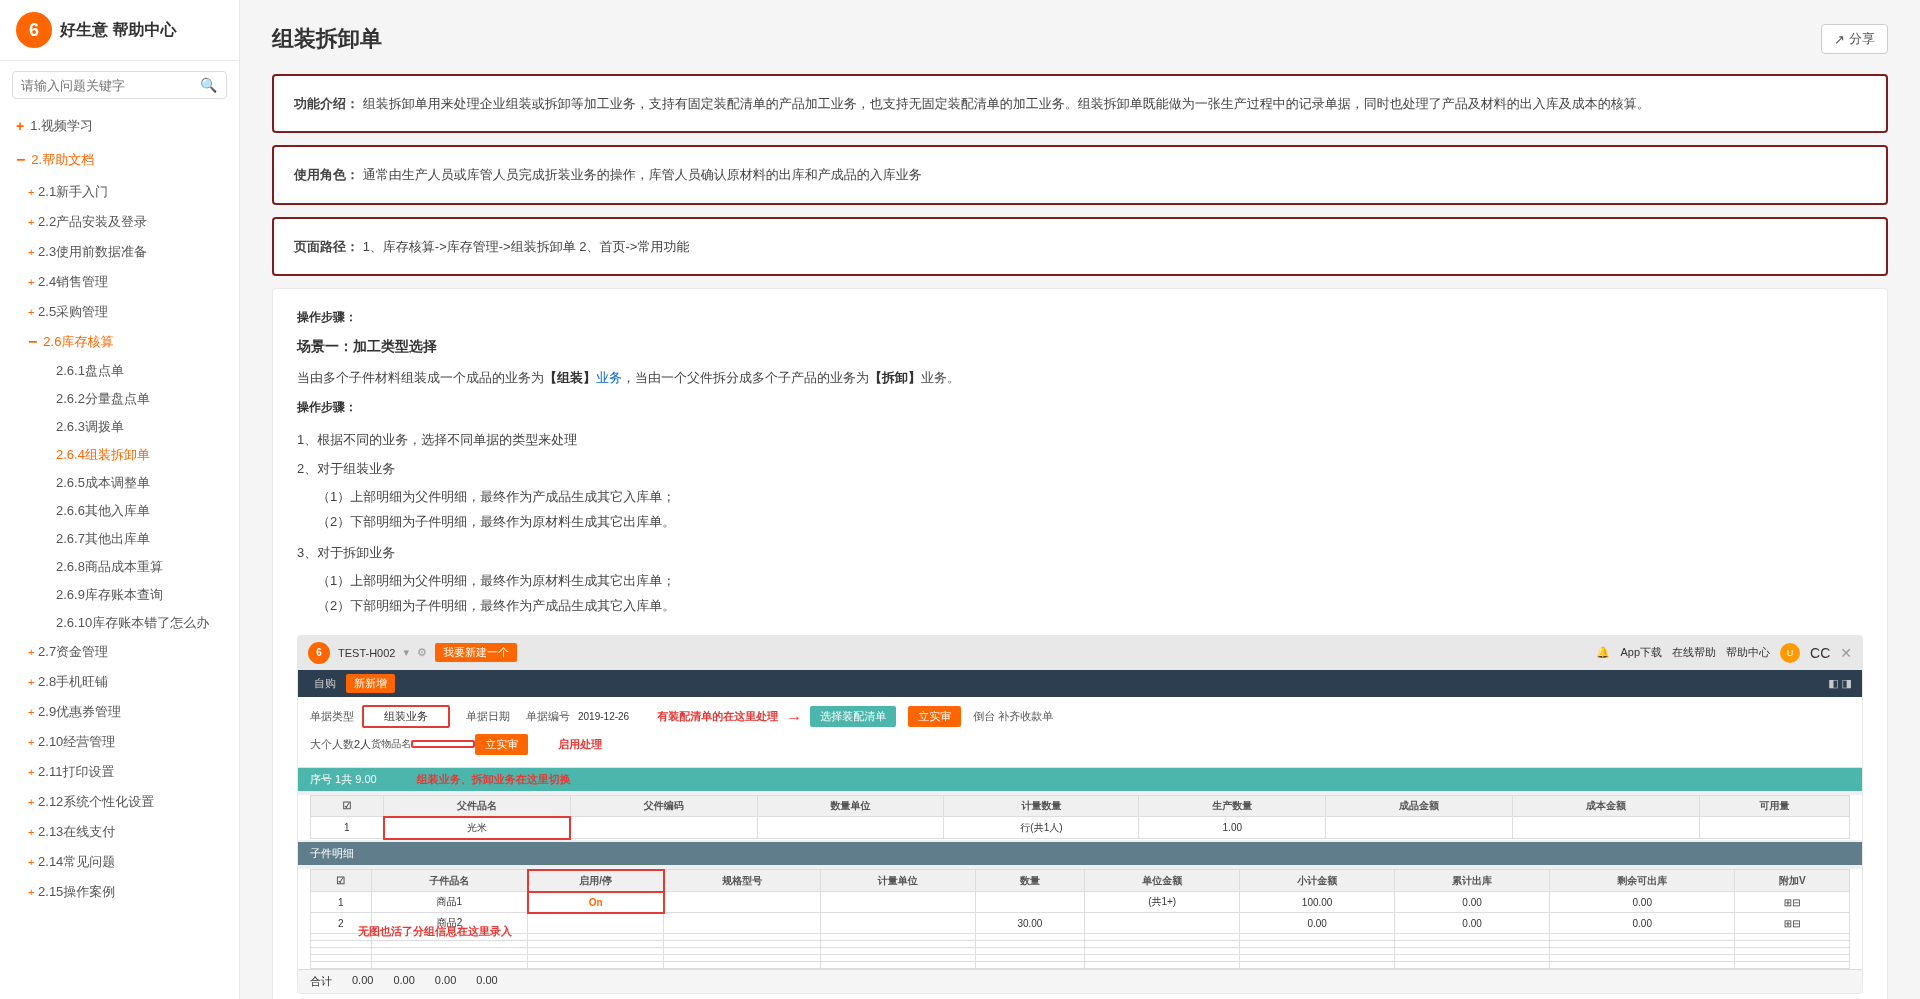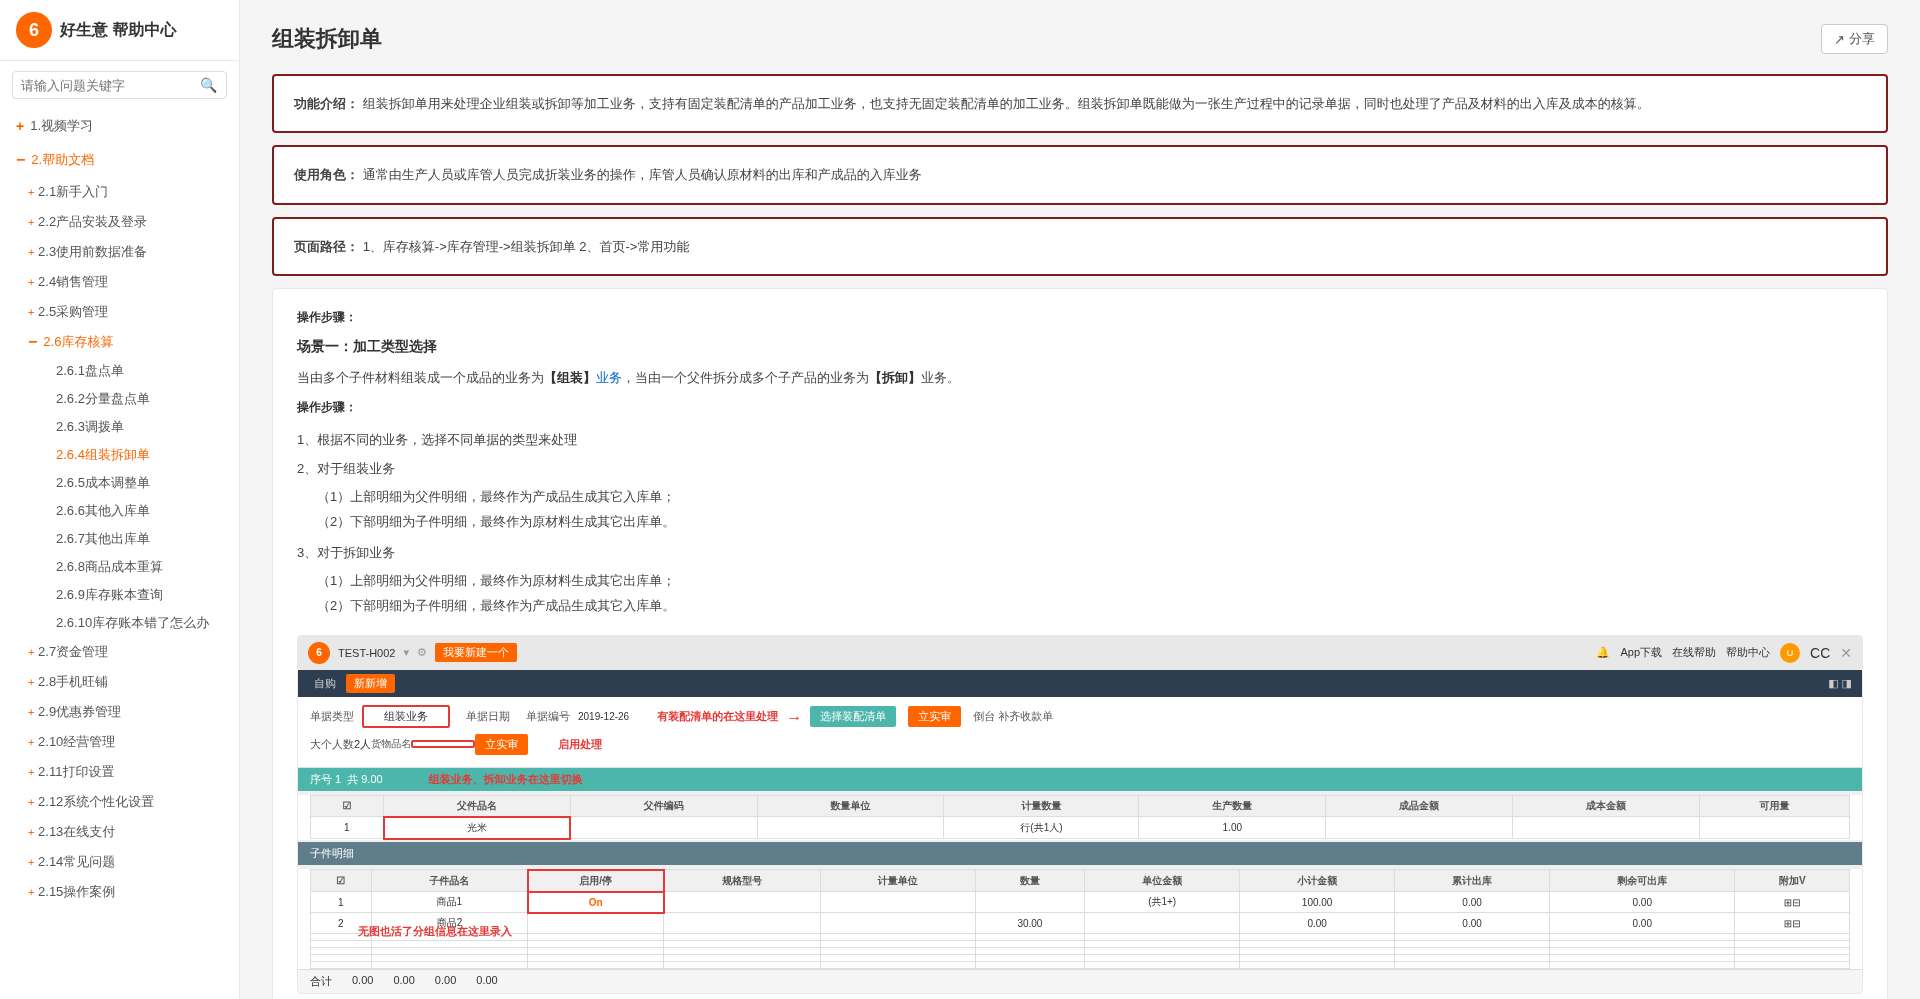--- a/index.html
+++ b/index.html
@@ -460,21 +460,21 @@
           <span style="font-size:11px; color:#555;">大个人数</span>
           <span style="font-size:11px; color:#333;">2人</span>
           <span style="font-size:10px; color:#555;">货物品名</span>
           <span style="border:2px solid #e53935; padding:2px 30px; font-size:11px; border-radius:2px; background:#fff;"></span>
           <button style="background:#ff6600; color:#fff; border:none; padding:3px 10px; font-size:11px; border-radius:2px;">立实审</button>
 
           <span style="color:#e53935; font-size:11px; font-weight:bold; margin-left:30px;">启用处理</span>
         </div>
       </div>
 
-      <div style="background:#4db6ac; color:#fff; padding:4px 12px; display:flex; align-items:center; gap:6px; position:relative;">
+      <div style="background:#4db6ac; color:#fff; padding:4px 12px; display:flex; align-items:center; gap:0; position:relative;">
         <span style="font-size:11px;">序号 1</span>
         <span style="font-size:11px;">共 9.00</span>
 
         <span style="color:#e53935; font-size:11px; font-weight:bold; margin-left:40px;">组装业务、拆卸业务在这里切换</span>
       </div>
 
       <div style="background:#fff; padding:0 12px;">
         <table class="mock-table">
           <thead>
             <tr>

